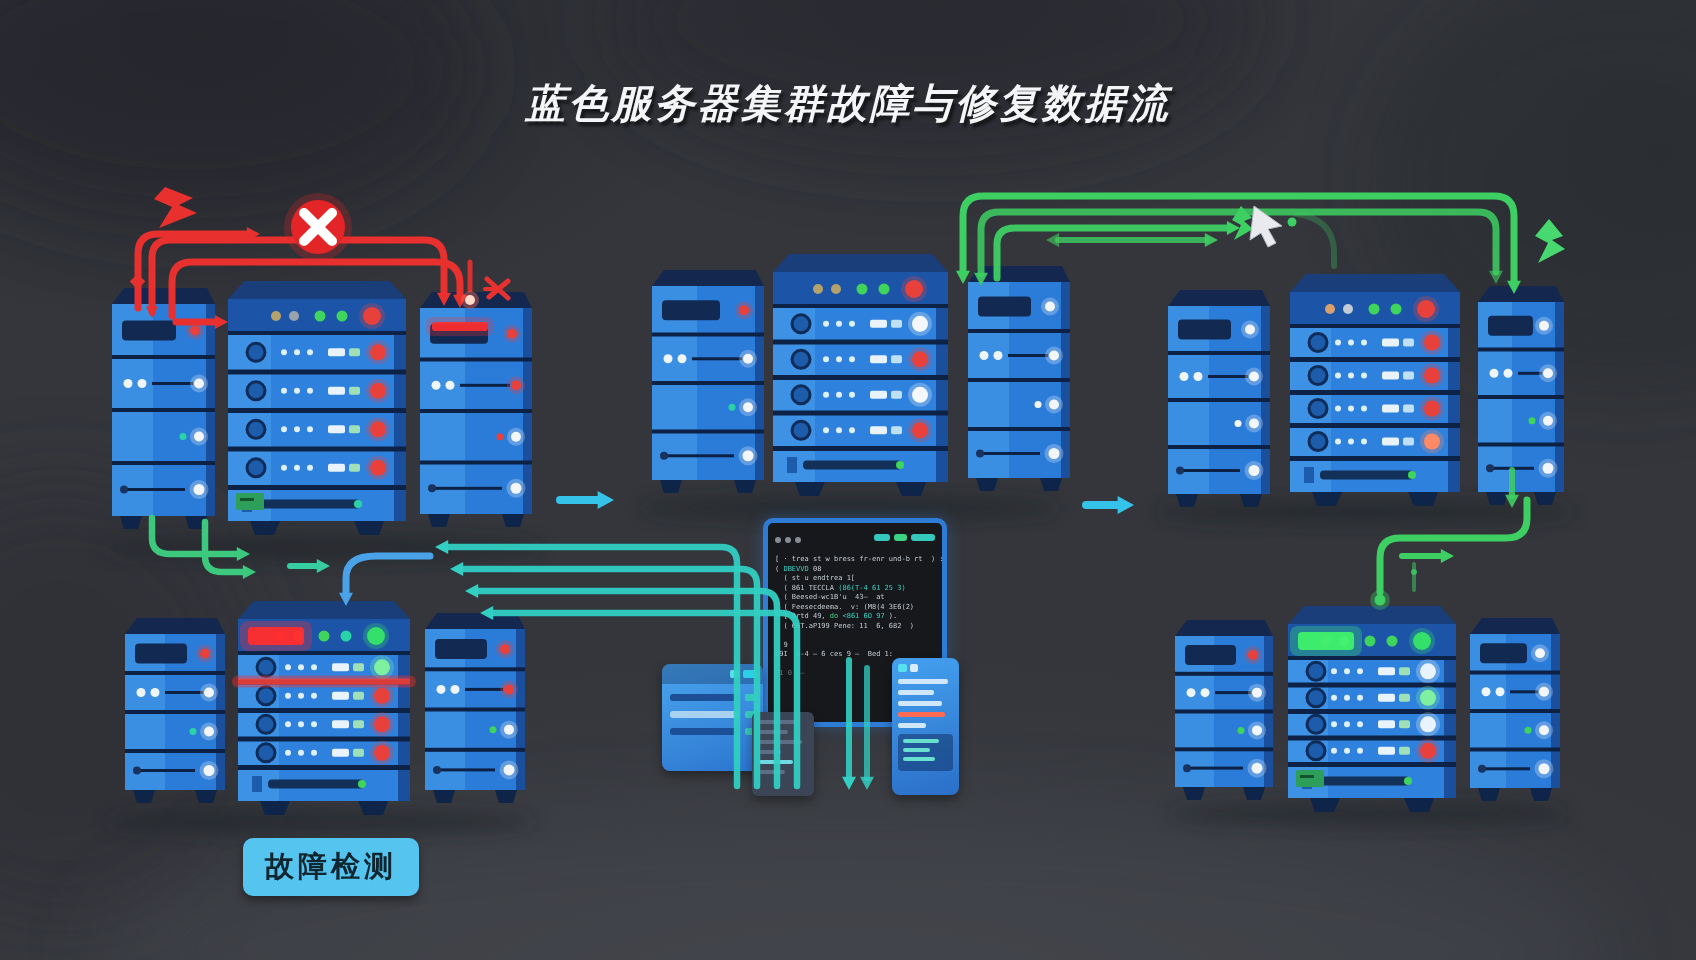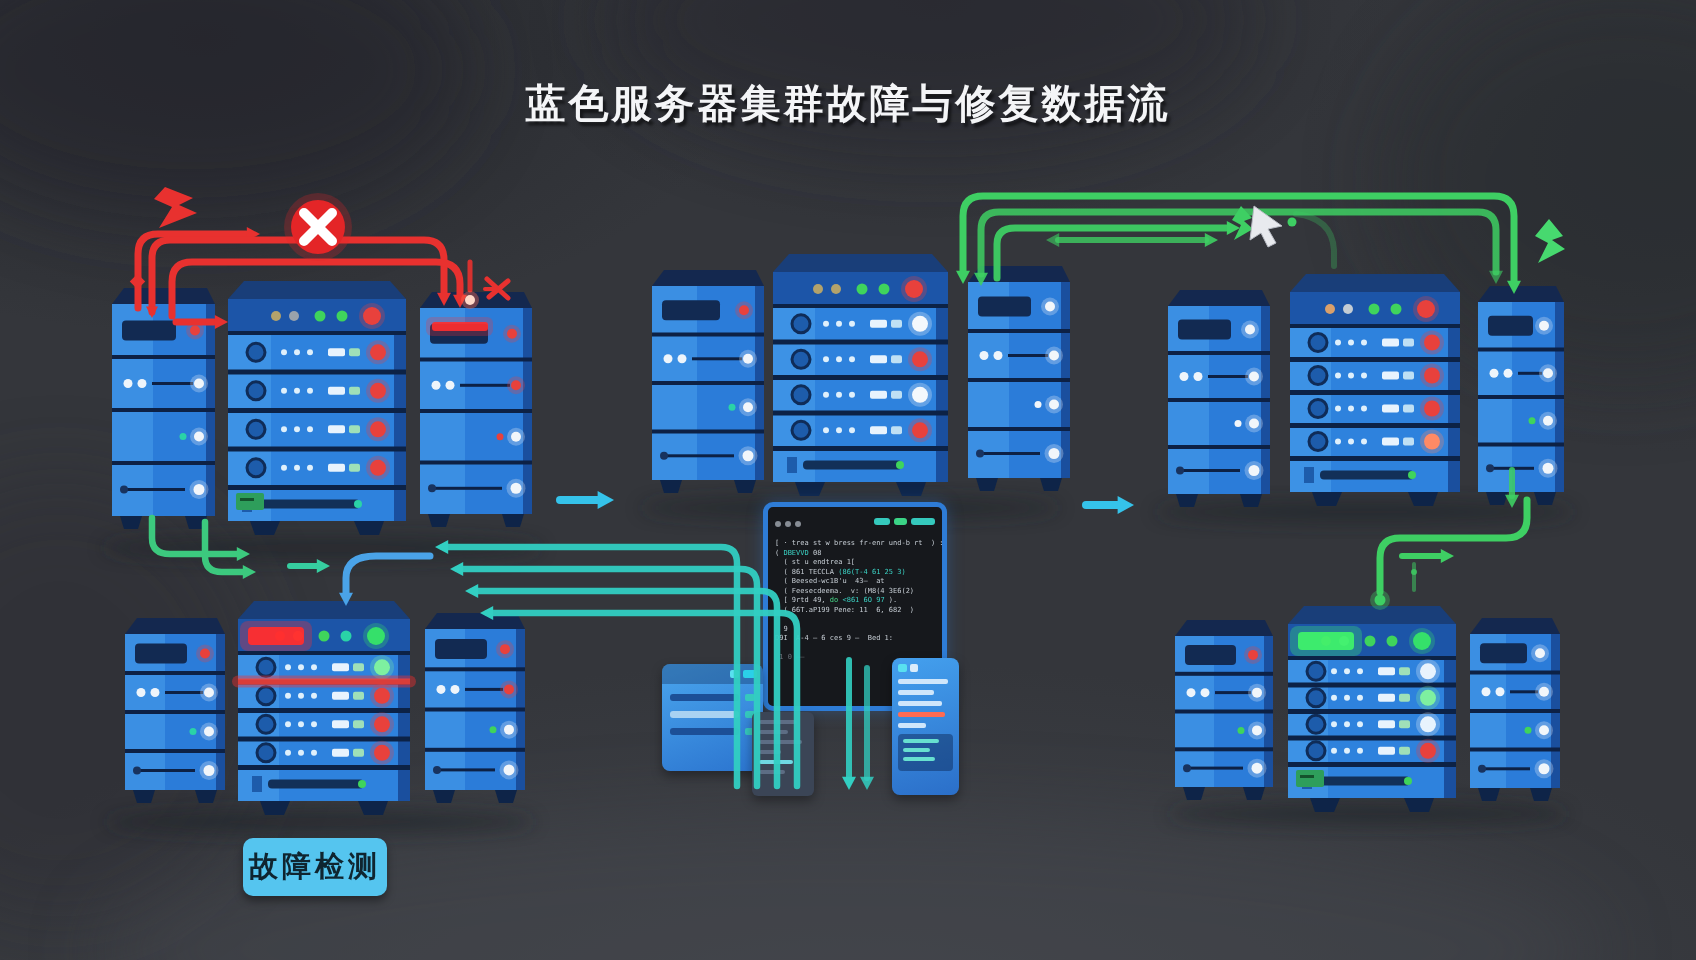--- a/index.html
+++ b/index.html
@@ -8,28 +8,28 @@
     background:
       radial-gradient(900px 480px at 12% 4%, #26282d 0%, rgba(38,40,45,0) 62%),
       radial-gradient(760px 380px at 55% 0%, #2a2c31 0%, rgba(42,44,49,0) 60%),
       radial-gradient(600px 500px at 98% 16%, #2c2e33 0%, rgba(44,46,51,0) 60%),
       radial-gradient(1400px 520px at 50% 108%, #43464c 0%, rgba(67,70,76,0) 72%),
       #34363b;}
   svg.layer{position:absolute;left:0;top:0;width:1696px;height:960px;}
   #base{z-index:1;}
   #overlay{z-index:5;pointer-events:none;}
   .title{position:absolute;left:0;right:0;top:76px;text-align:center;font-size:40px;font-weight:700;
-    color:#f4f5f7;letter-spacing:3px;text-shadow:3px 4px 3px rgba(0,0,0,.55);z-index:6;}
+    color:#f4f5f7;letter-spacing:3px;text-shadow:3px 4px 3px rgba(0,0,0,.55);z-index:6;font-style:italic;}
   .stage-label{position:absolute;display:inline-flex;align-items:center;justify-content:center;
-    padding:9px 6px;border-radius:10px;font-size:29px;font-weight:700;color:#0f2530;
+    padding:9px 22px;border-radius:10px;font-size:29px;font-weight:700;color:#0f2530;
     letter-spacing:4px;z-index:6;box-shadow:0 5px 9px rgba(0,0,0,.38);}
   #label-1{left:243px;top:838px;}
   #label-2{left:772px;top:840px;}
   #label-3{left:1267px;top:840px;}
-  .code-panel{position:absolute;left:763px;top:502px;width:184px;height:209px;box-sizing:border-box;
+  .code-panel{position:absolute;left:763px;top:518px;width:184px;height:209px;box-sizing:border-box;
     border:5px solid #2e7cd6;border-radius:10px;background:#16181c;z-index:2;
     box-shadow:0 0 16px rgba(46,124,214,.35);}
   .cp-header{display:flex;justify-content:space-between;align-items:center;padding:5px 7px 2px;}
   .cp-dots span{display:inline-block;width:6px;height:6px;border-radius:50%;background:#878d95;margin-right:4px;}
   .cp-pills{display:flex;align-items:center;}
   .cp-pills span{display:inline-block;height:7px;border-radius:3px;margin-left:4px;}
   .cp-body{padding:6px 7px;font-family:"DejaVu Sans Mono","Liberation Mono",monospace;
     font-size:7px;line-height:9.5px;color:#c6cdd4;white-space:pre;}
   .c-t{color:#3bd2c4;} .c-n{color:#47db8a;} .c-d{color:#686f78;}
   .mp{position:absolute;border-radius:8px;z-index:3;box-shadow:0 5px 11px rgba(0,0,0,.35);box-sizing:border-box;}

